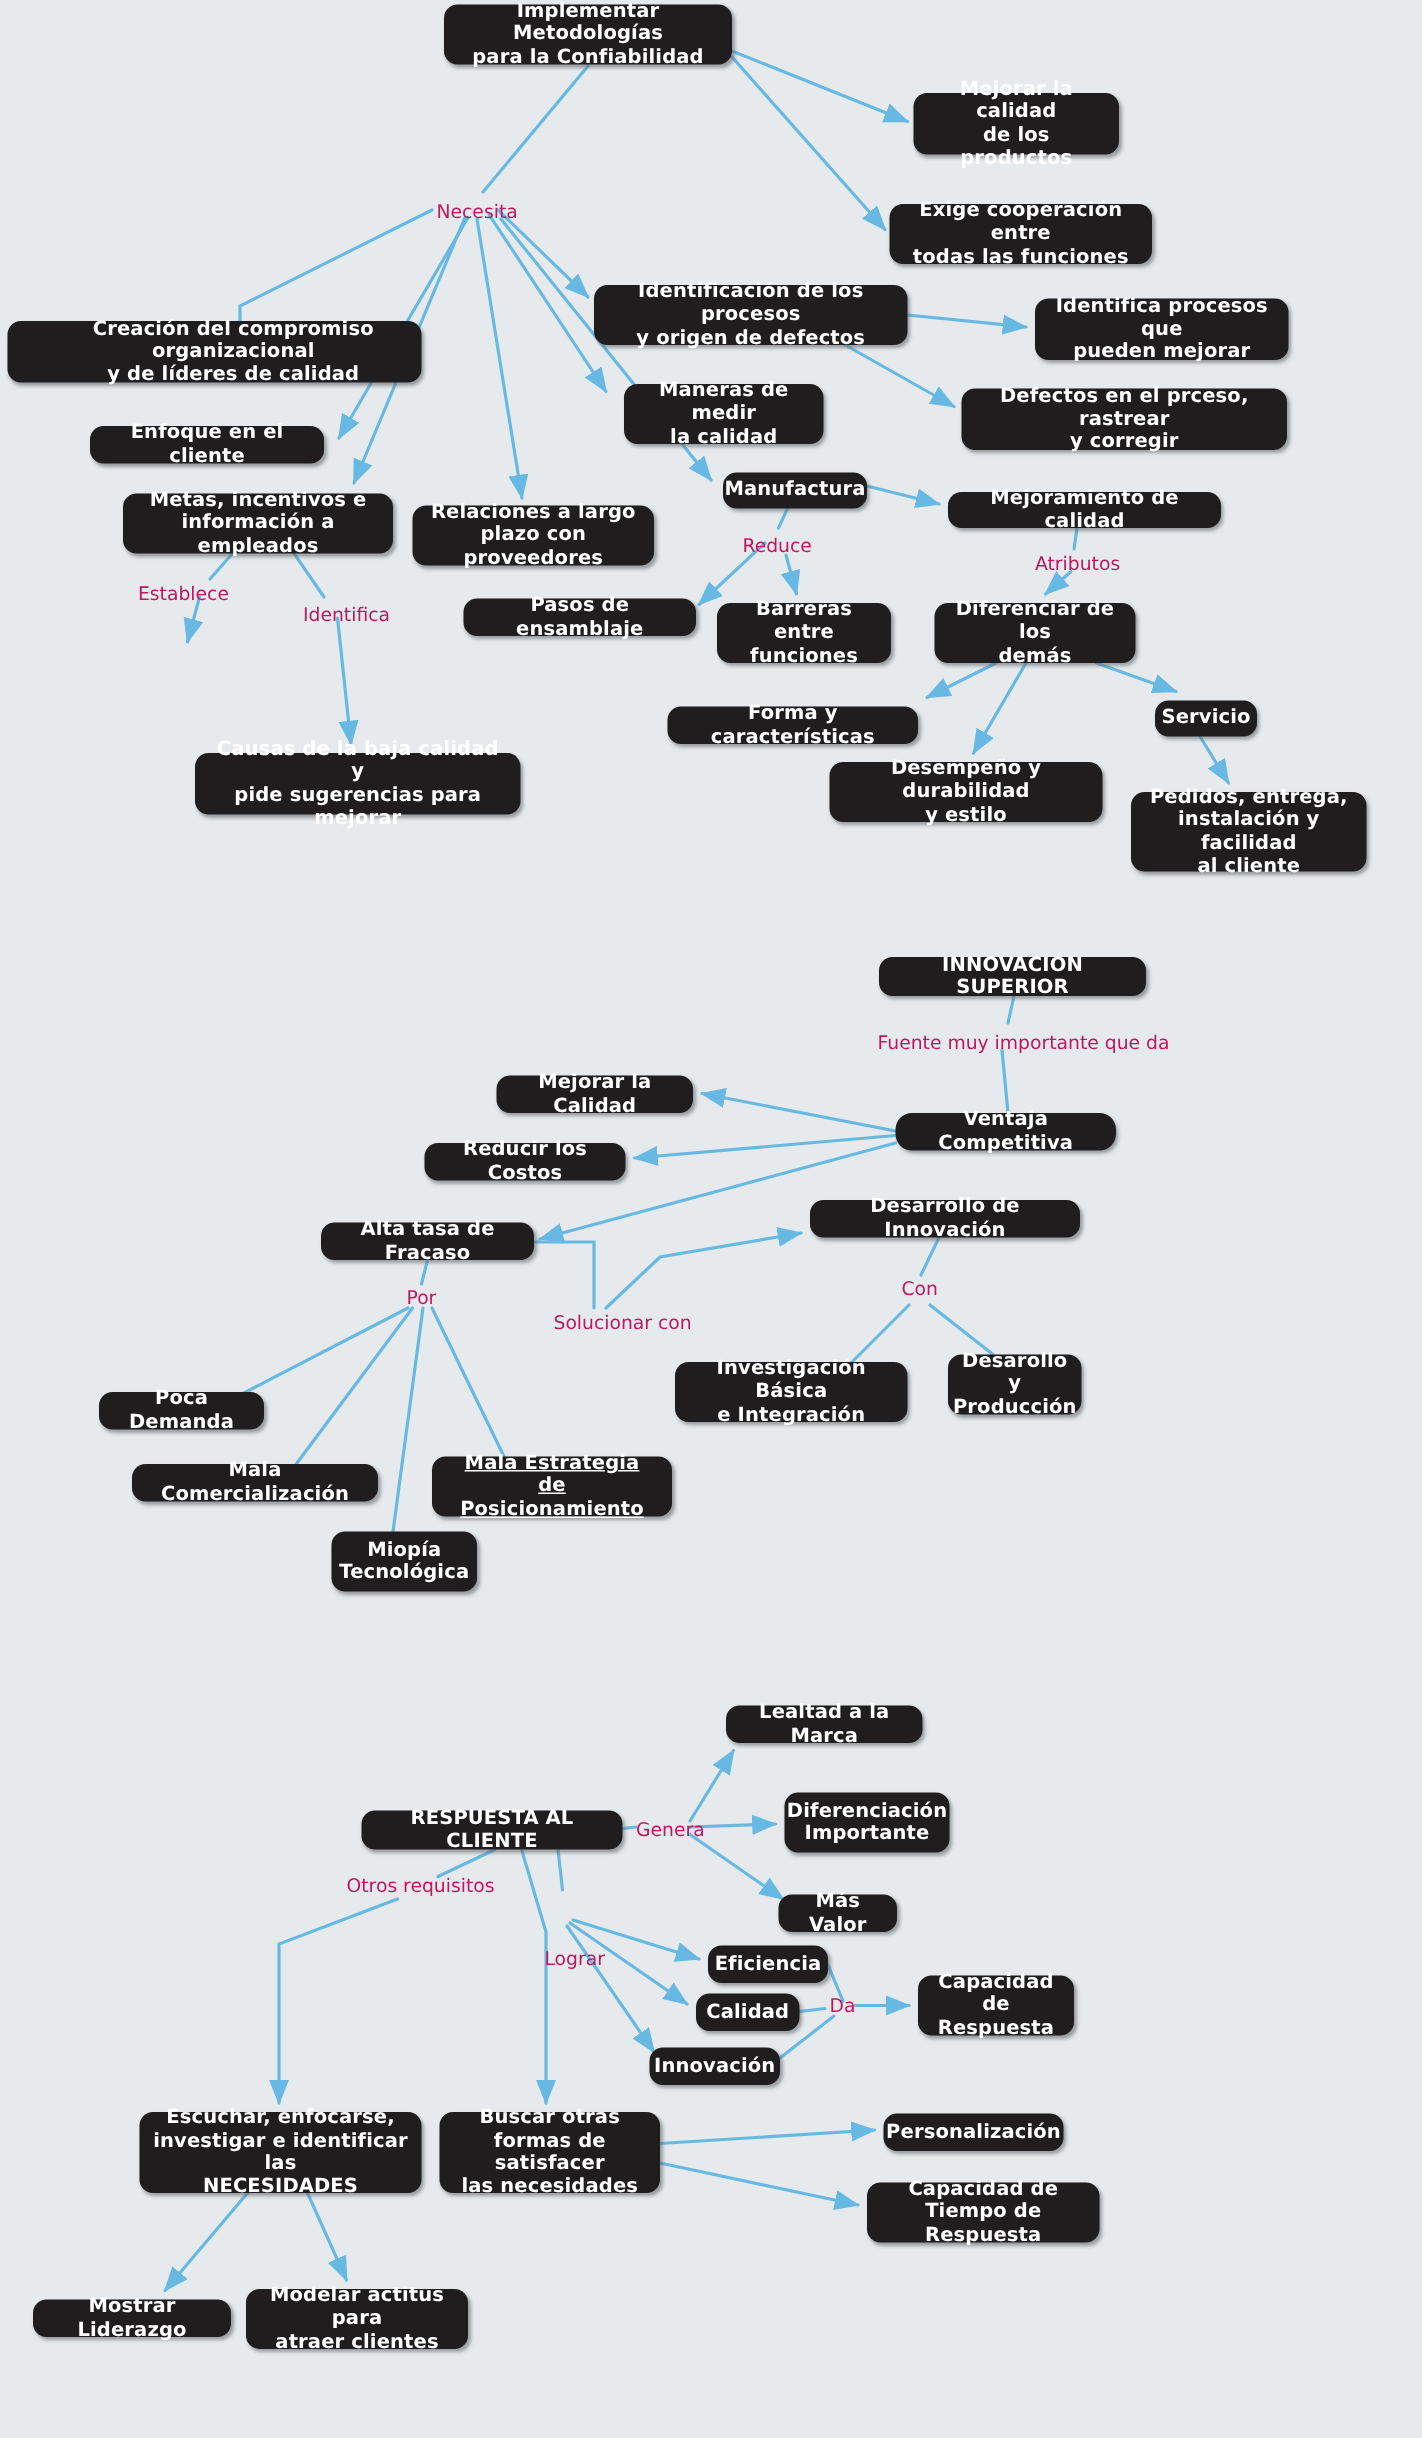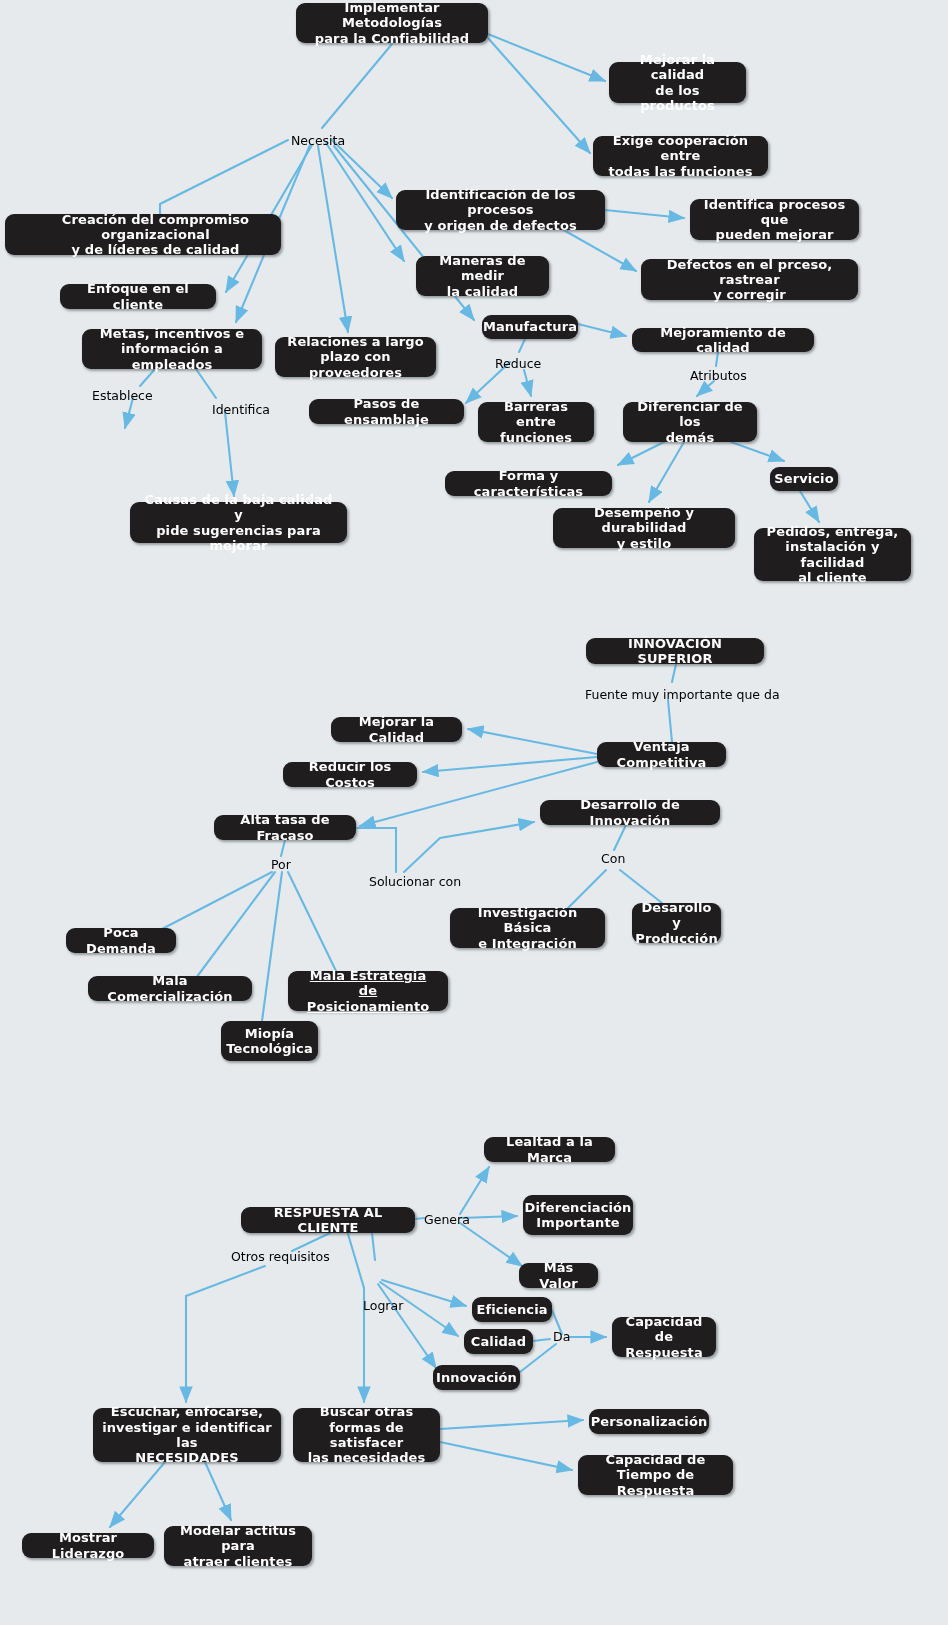--- a/index.html
+++ b/index.html
@@ -38,21 +38,21 @@
     align-items: center;
     justify-content: center;
     padding: 5px 9px;
     box-shadow: 1.5px 2px 2.5px rgba(90,95,100,0.55);
     font-size: 13px;
     letter-spacing: 0.1px;
     white-space: pre-line;
   }
   .linklabel {
     position: absolute;
-    color: #000000;
+    color: #be185d;
     font-size: 12.5px;
     font-weight: normal;
     white-space: nowrap;
     background: transparent;
     font-family: "DejaVu Sans", sans-serif;
   }
 </style>
 </head>
 <body>
 
@@ -164,27 +164,27 @@
   <div class="node" style="left:130px;top:502px;width:217px;height:41px;">Causas de la baja calidad y
 pide sugerencias para mejorar</div>
   <div class="node" style="left:754px;top:528px;width:157px;height:53px;">Pedidos, entrega,
 instalación y facilidad
 al cliente</div>
   <div class="node" style="left:553px;top:508px;width:182px;height:40px;">Desempeño y durabilidad
 y estilo</div>
 
   <div class="linklabel" style="left:291px;top:133px;">Necesita</div>
   <div class="linklabel" style="left:92px;top:388px;">Establece</div>
-  <div class="linklabel" style="left:212px;top:402px;">Identifica</div>
+  <div class="linklabel" style="left:202px;top:402px;">Identifica</div>
   <div class="linklabel" style="left:495px;top:356px;">Reduce</div>
   <div class="linklabel" style="left:690px;top:368px;">Atributos</div>
 
   <div class="node" style="left:586px;top:638px;width:178px;height:26px;">INNOVACIÓN SUPERIOR</div>
   <div class="node" style="left:331px;top:717px;width:131px;height:25px;">Mejorar la Calidad</div>
-  <div class="node" style="left:597px;top:742px;width:129px;height:25px;">Ventaja Competitiva</div>
+  <div class="node" style="left:597px;top:742px;width:147px;height:25px;border-radius:11px;">Ventaja Competitiva</div>
   <div class="node" style="left:283px;top:762px;width:134px;height:25px;">Reducir los Costos</div>
   <div class="node" style="left:540px;top:800px;width:180px;height:25px;">Desarrollo de Innovación</div>
   <div class="node" style="left:214px;top:815px;width:142px;height:25px;">Alta tasa de Fracaso</div>
   <div class="node" style="left:450px;top:908px;width:155px;height:40px;">Investigación Básica
 e Integración</div>
   <div class="node" style="left:632px;top:903px;width:89px;height:40px;">Desarollo y
 Producción</div>
   <div class="node" style="left:66px;top:928px;width:110px;height:25px;">Poca Demanda</div>
   <div class="node" style="left:88px;top:976px;width:164px;height:25px;">Mala Comercialización</div>
   <div class="node" style="left:288px;top:971px;width:160px;height:40px;text-decoration:underline;">Mala Estrategia

